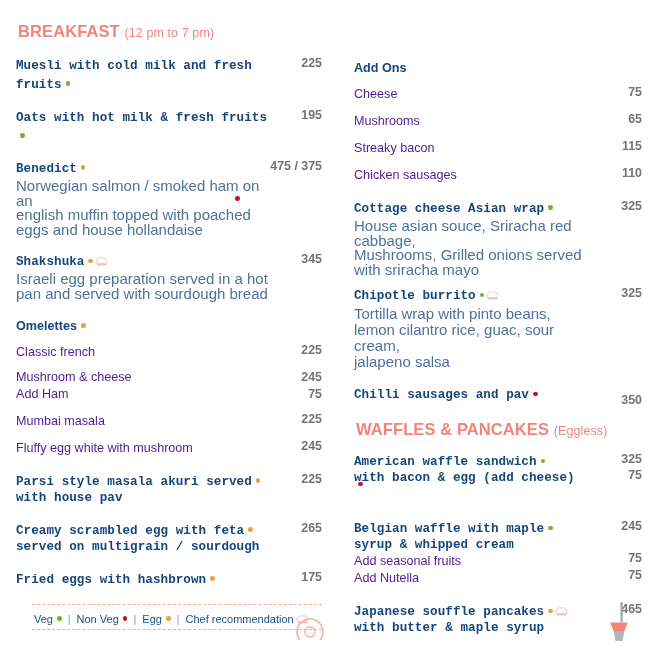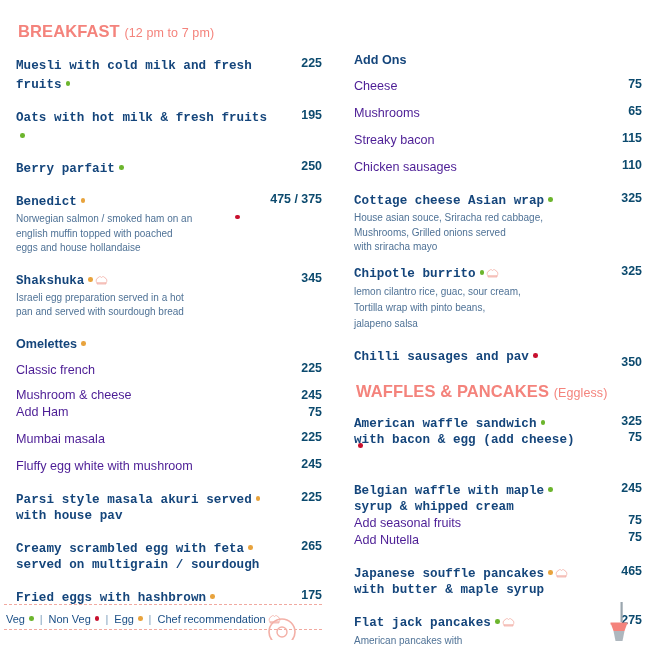--- a/index.html
+++ b/index.html
@@ -65,28 +65,28 @@
   }
   .group-head {
     color: #14457B;
     font-weight: bold;
     font-size: 12.6px;
     line-height: 16px;
   }
   .desc {
     color: #4F7296;
     font-weight: normal;
-    font-size: 10px;
+    font-size: 15px;
     line-height: 14.6px;
     margin-top: 2px;
   }
   .desc-line { display: block; }
 
   .price {
-    color: #0c4a6e;
+    color: #737373;
     font-weight: bold;
     font-size: 12.4px;
     line-height: 16px;
     text-align: right;
     white-space: nowrap;
     flex: 0 0 auto;
     min-width: 42px;
   }
   .price-plain {
     font-weight: bold;
@@ -112,21 +112,21 @@
     display: inline-block;
     width: 13px; height: 10px;
     vertical-align: -1px;
     margin-left: 2px;
   }
   .chef svg { display: block; }
 
   
   .legend-wrap {
     position: absolute;
-    left: 4px; right: 18px;
+    left: 32px; right: 18px;
     bottom: 18px;
   }
   .rule {
     border-top: 1.4px dashed #F1A9A0;
     height: 0;
   }
   .legend-row {
     color: #1B4F86;
     font-size: 11px;
     line-height: 15px;
@@ -170,26 +170,20 @@
       <div class="price">225</div>
     </div>
 
     <div class="row row-gap">
       <div class="names">
         <span class="item-name">Oats with hot milk &amp; fresh fruits</span><span class="dot dot-veg"></span>
       </div>
       <div class="price">195</div>
     </div>
 
-    <div class="row row-gap">
-      <div class="names">
-        <span class="item-name">Berry parfait</span><span class="dot dot-veg"></span>
-      </div>
-      <div class="price">250</div>
-    </div>
 
     <div class="row row-gap">
       <div class="names">
         <span class="item-name">Benedict</span><span class="dot dot-egg"></span>
         <div class="desc">
           <span class="desc-line">Norwegian salmon / smoked ham on an</span>
           <span class="desc-line">english muffin topped with poached</span>
           <span class="desc-line">eggs and house hollandaise</span>
         </div>
       </div>
@@ -293,21 +287,21 @@
         <svg width="40" height="30" viewBox="0 0 40 30">
           <circle cx="20" cy="22" r="13" fill="none" stroke="#F3B0A7" stroke-width="1.6"></circle>
           <circle cx="20" cy="22" r="5" fill="none" stroke="#F3B0A7" stroke-width="1.4"></circle>
         </svg>
       </div>
     </div>
   </div>
 
   <div class="col col-right">
 
-    <div class="row" style="margin-top:32px">
+    <div class="row" style="margin-top:40px">
       <div class="names">
         <span class="group-head">Add Ons</span>
       </div>
     </div>
 
     <div class="row row-gap-s">
       <div class="names">
         <span class="item-name-plain">Cheese</span>
       </div>
       <div class="price price-plain">75</div>
@@ -343,22 +337,22 @@
       <div class="price">325</div>
     </div>
 
     <div class="row row-gap-s">
       <div class="names">
         <span class="item-name">Chipotle burrito</span><span class="dot dot-veg"></span><span class="chef"><svg viewBox="0 0 26 20">
               <path d="M4 18h18v-2H4z" fill="none" stroke="#F3B0A7" stroke-width="1.6"></path>
               <path d="M4 16c-3-4-2-9 2-10 1-3 5-4 7-1 2-3 6-2 7 1 4 1 5 6 2 10z" fill="none" stroke="#F3B0A7" stroke-width="1.6"></path>
             </svg></span>
         <div class="desc" style="line-height:16px">
+          <span class="desc-line">Tortilla wrap with pinto beans,</span>
           <span class="desc-line">lemon cilantro rice, guac, sour cream,</span>
-          <span class="desc-line">Tortilla wrap with pinto beans,</span>
           <span class="desc-line">jalapeno salsa</span>
         </div>
       </div>
       <div class="price">325</div>
     </div>
 
     <div class="row row-gap">
       <div class="names">
         <span class="item-name">Chilli sausages and pav</span><span class="dot dot-nonveg"></span>
       </div>

